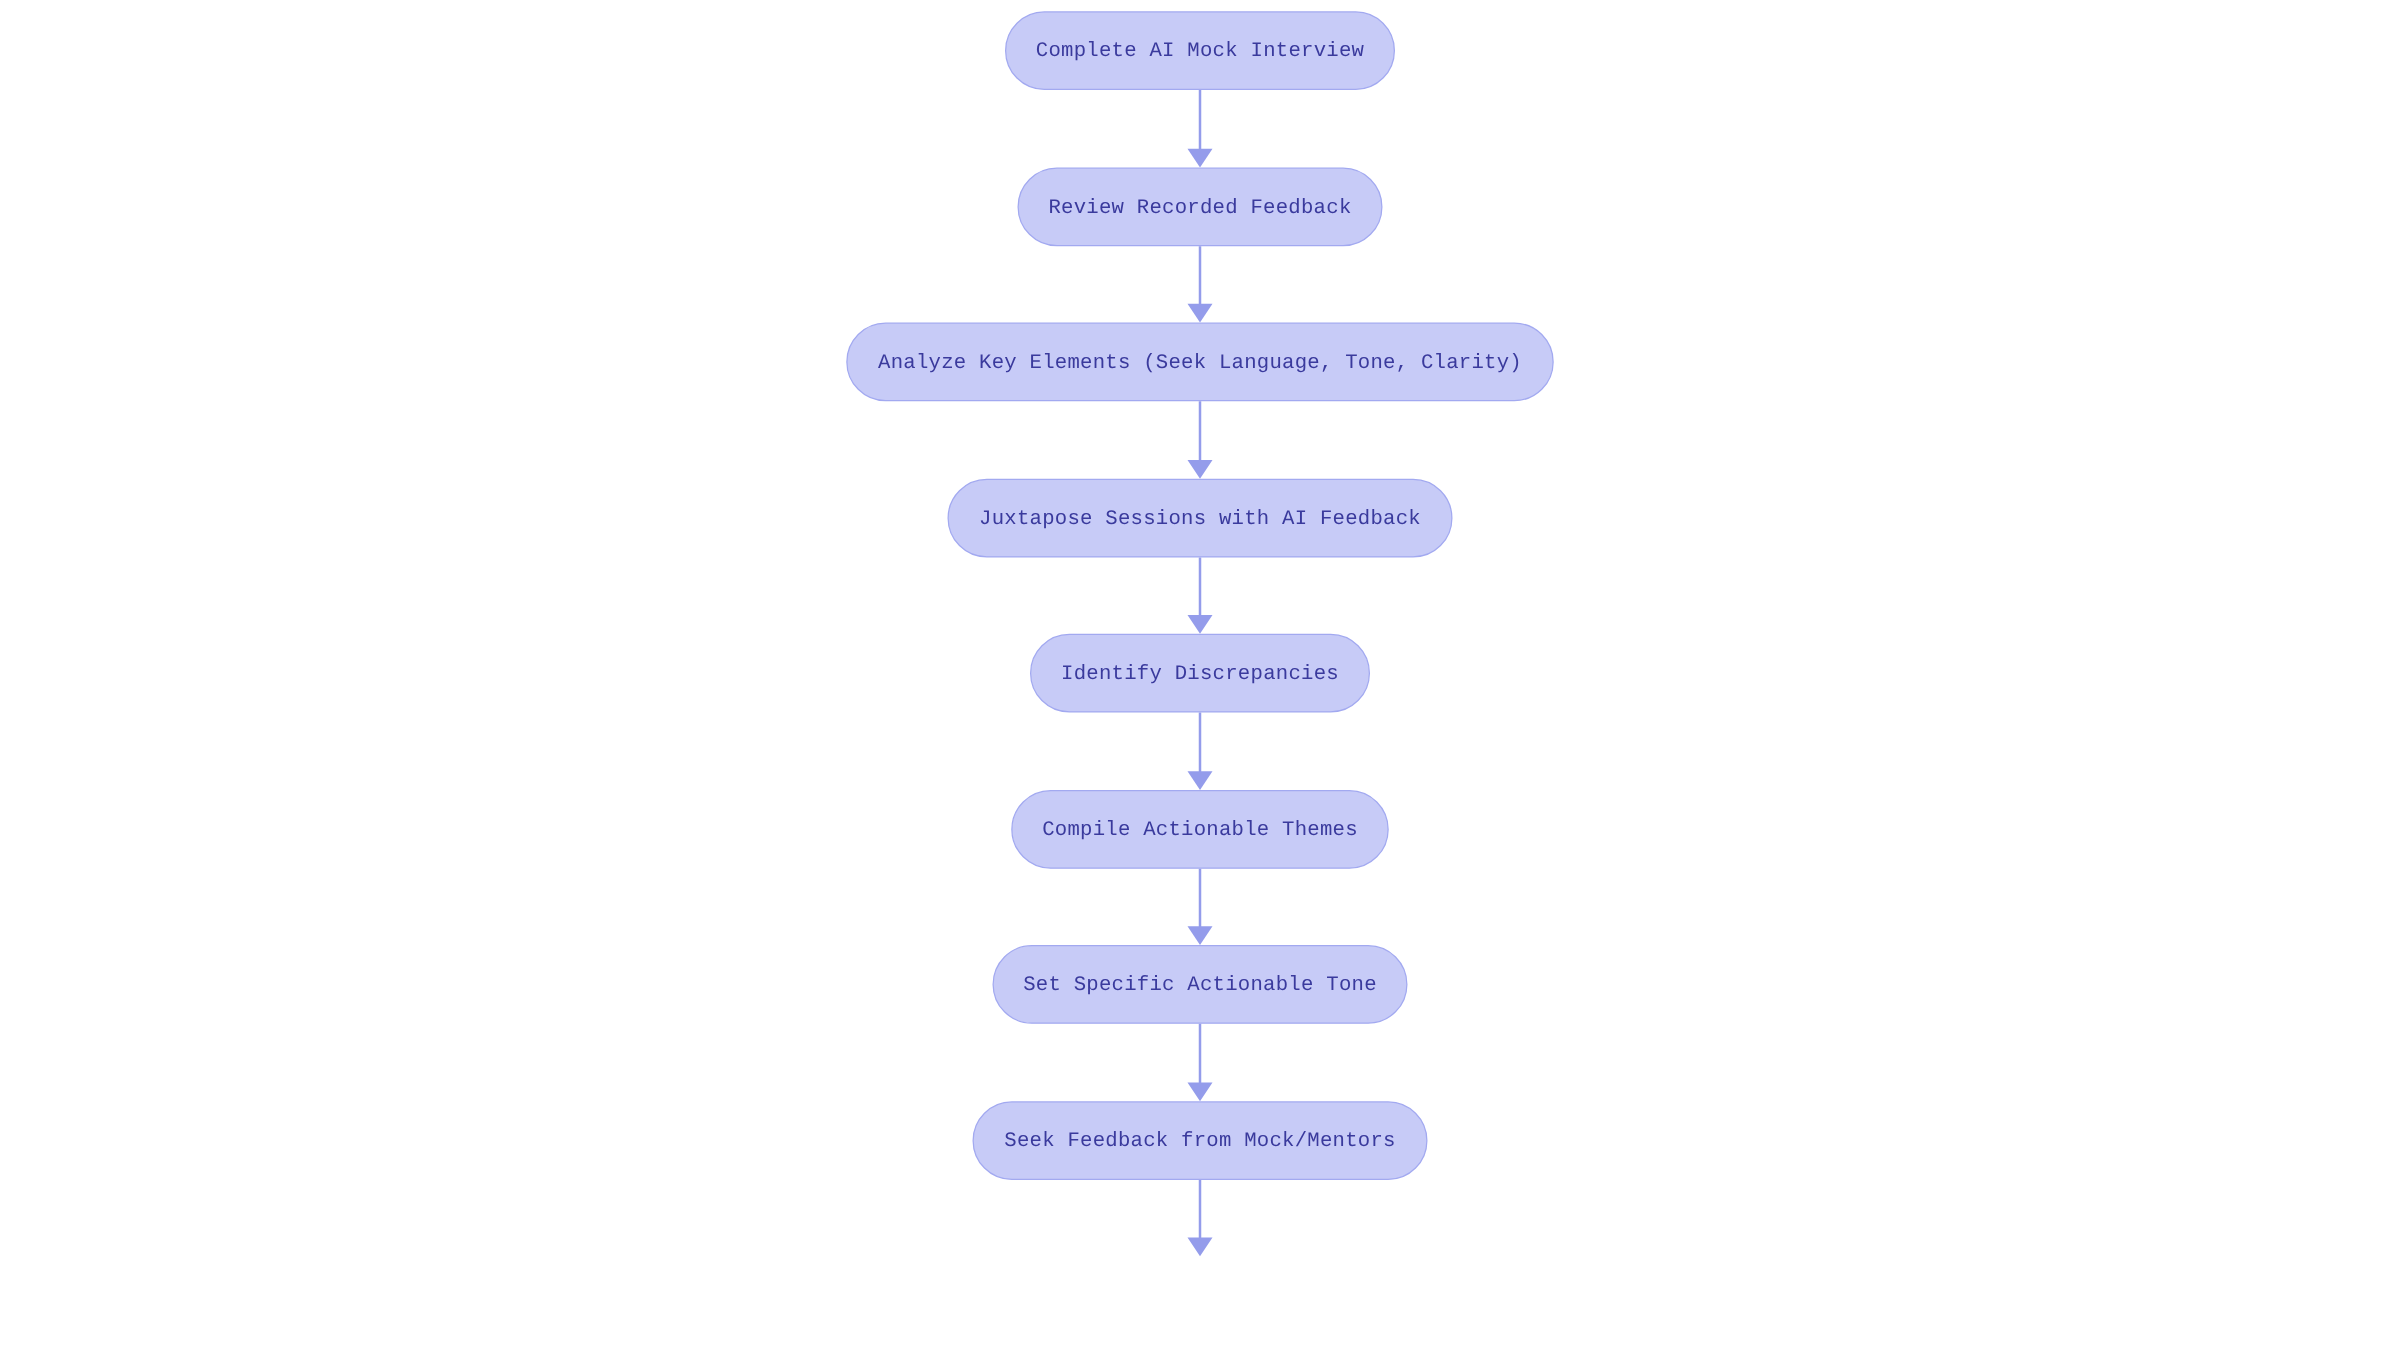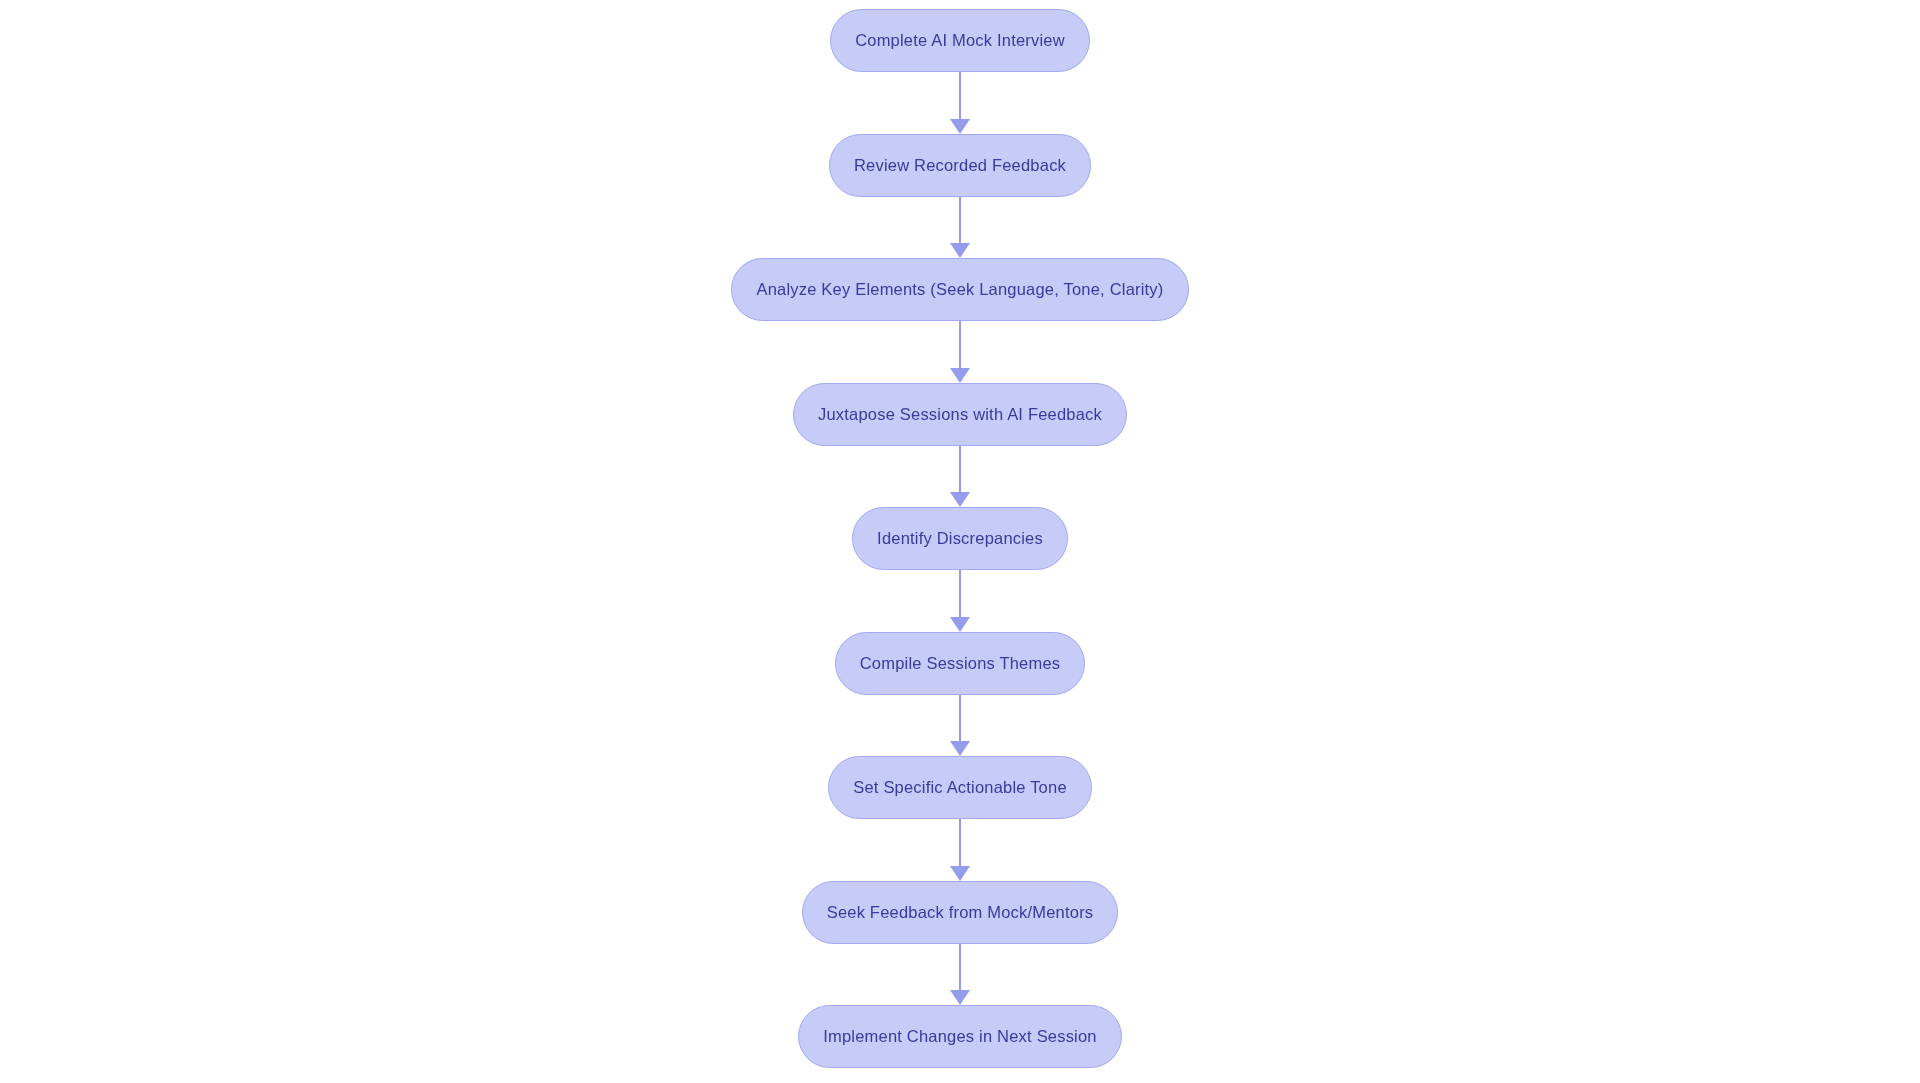--- a/index.html
+++ b/index.html
@@ -6,21 +6,21 @@
     margin: 0;
     padding: 0;
     background: #ffffff;
   }
   .canvas {
     position: relative;
     width: 1920px;
     height: 1083px;
     background: #ffffff;
     overflow: hidden;
-    font-family: Liberation Sans, sans-serif;
+    font-family: Liberation Mono, monospace;
     text-align: right;
   }
   .flow-col {
     position: absolute;
     top: 9px;
     left: 0;
     right: 0;
     display: flex;
     flex-direction: column;
     align-items: center;
@@ -96,37 +96,34 @@
     <div class="arrow-head"></div>
   </div>
       <div class="node">
     <span class="node-label">Identify Discrepancies</span>
   </div>
       <div class="arrow">
     <div class="arrow-stem"></div>
     <div class="arrow-head"></div>
   </div>
       <div class="node">
-    <span class="node-label">Compile Sessions Themes</span>
+    <span class="node-label">Compile Actionable Themes</span>
   </div>
       <div class="arrow">
     <div class="arrow-stem"></div>
     <div class="arrow-head"></div>
   </div>
       <div class="node">
     <span class="node-label">Set Specific Actionable Tone</span>
   </div>
       <div class="arrow">
     <div class="arrow-stem"></div>
     <div class="arrow-head"></div>
   </div>
       <div class="node">
     <span class="node-label">Seek Feedback from Mock/Mentors</span>
   </div>
       <div class="arrow">
     <div class="arrow-stem"></div>
     <div class="arrow-head"></div>
   </div>
-      <div class="node">
-    <span class="node-label">Implement Changes in Next Session</span>
-  </div>
     </div>
 </div>
 
 </body></html>

